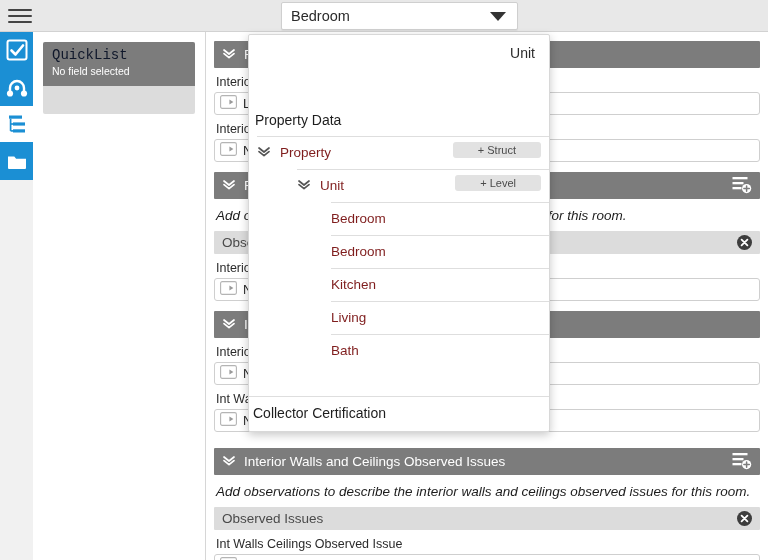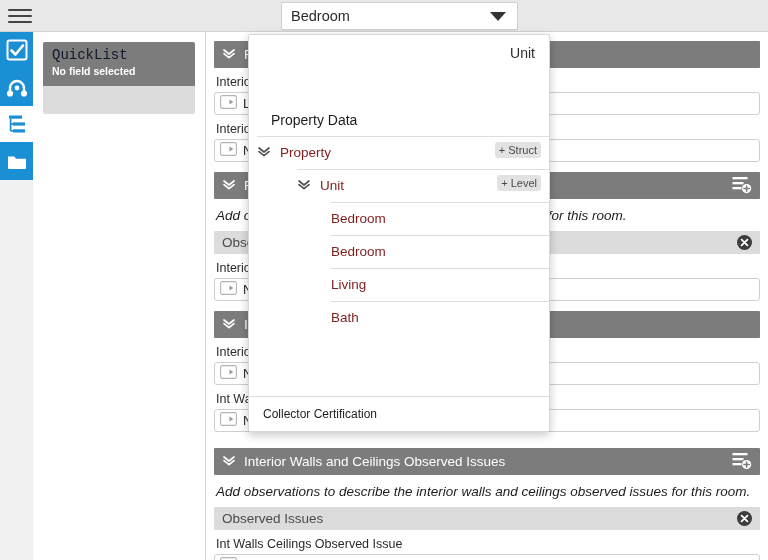--- a/index.html
+++ b/index.html
@@ -51,21 +51,21 @@
   .rail-rest{position:absolute;left:0;top:176px;width:33px;bottom:0;background:#f1f1f1;}
 
   
   .midpane{position:absolute;left:33px;top:32px;width:172px;height:528px;background:#fff;border-right:1px solid #d6d6d6;}
   .quicklist{
     position:absolute;left:10px;top:10px;width:152px;height:72px;
     background:#dcdcdc;border-radius:2px;overflow:hidden;
   }
   .ql-head{background:#7c7c7c;height:44px;padding:5px 0 0 9px;box-sizing:border-box;}
   .ql-title{color:#0f172a;font-size:14px;line-height:17px;font-family:Liberation Mono, monospace;}
-  .ql-sub{color:#ffffff;font-size:10.5px;font-weight:bold;line-height:14px;}
+  .ql-sub{color:#ffffff;font-size:10.5px;font-weight:normal;line-height:14px;}
 
   
   .main{position:absolute;left:206px;top:32px;width:562px;height:528px;background:#fff;overflow:hidden;}
   .sec-head{
     position:relative;margin:0 8px;height:27px;background:#7c7c7c;
     display:flex;align-items:center;border-radius:1px;
   }
   .sec-head .chev{margin-left:8px;margin-right:8px;}
   .sec-head .txt{color:#fff;font-size:13.5px;white-space:nowrap;overflow:hidden;}
   .sec-head .listadd{position:absolute;right:8px;top:4px;}
@@ -92,37 +92,37 @@
   .overlay{
     position:absolute;left:248px;top:34px;width:302px;height:398px;
     background:#ffffff;border:1px solid #d8d8d8;border-radius:2px;
     box-shadow:0 3px 10px rgba(0,0,0,.22);
     box-sizing:border-box;overflow:hidden;
   }
   .ov-edit{
     position:absolute;right:14px;top:10px;font-size:14px;color:#2b2b2b;cursor:pointer;
   }
   .ov-title{
-    position:absolute;left:6px;top:77px;font-size:14px;color:#1d1d1d;margin-left:16px;
+    position:absolute;left:6px;top:77px;font-size:14px;color:#1d1d1d;
   }
   .ov-rows{position:absolute;left:0;top:101px;right:0;}
   .ov-row{
     position:relative;height:33px;display:flex;align-items:center;
     box-sizing:border-box;cursor:pointer;background:#fff;
   }
   .ov-row .line{position:absolute;left:0;right:0;top:0;height:1px;background:#dedede;}
   .ov-row .rchev{margin-right:9px;}
   .ov-row .rlabel{font-size:13.5px;color:#7f1d1d;white-space:nowrap;}
   .ov-row .pill{
-    position:absolute;right:8px;top:6px;height:16px;padding:0 4px;
+    position:absolute;right:8px;top:6px;height:16px;padding:0 25px;
     background:#e2e2e2;border-radius:3px;color:#4a4a4a;font-size:11px;
     display:flex;align-items:center;cursor:pointer;
   }
   .ov-foot{
-    position:absolute;left:14px;bottom:10px;font-size:12px;color:#1d1d1d;
+    position:absolute;left:4px;bottom:10px;font-size:14px;color:#1d1d1d;
   }
   .ov-footline{position:absolute;left:0;right:0;bottom:34px;height:1px;background:#dedede;}
 
   
 </style>
 </head>
 <body>
 
 <div class="app">
 
@@ -337,20 +337,25 @@
           <span class="rlabel">Bedroom</span>
         </div>
         <div class="ov-row">
           <div class="line" style="left: 82px;"></div>
           <div style="width: 82px;"></div>
           <span class="rlabel">Bedroom</span>
         </div>
         <div class="ov-row">
           <div class="line" style="left: 82px;"></div>
           <div style="width: 82px;"></div>
+          <span class="rlabel">Kitchen</span>
+        </div>
+        <div class="ov-row">
+          <div class="line" style="left: 82px;"></div>
+          <div style="width: 82px;"></div>
           <span class="rlabel">Living</span>
         </div>
         <div class="ov-row">
           <div class="line" style="left: 82px;"></div>
           <div style="width: 82px;"></div>
           <span class="rlabel">Bath</span>
         </div>
       </div>
     <div class="ov-footline"></div>
     <div class="ov-foot">Collector Certification</div>

